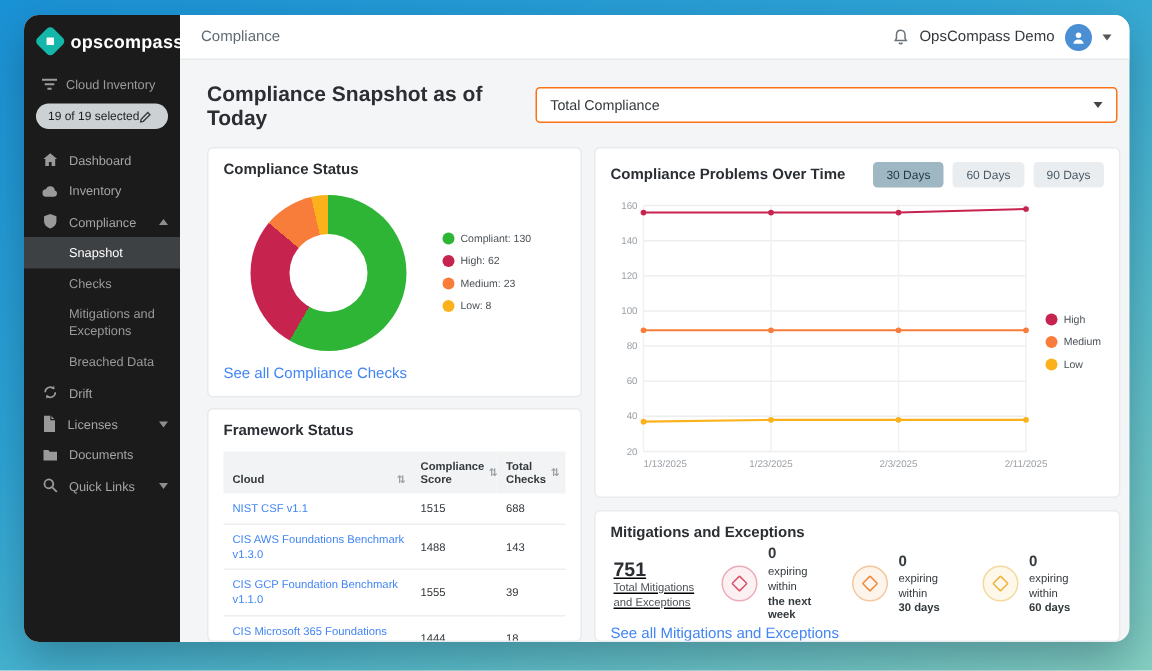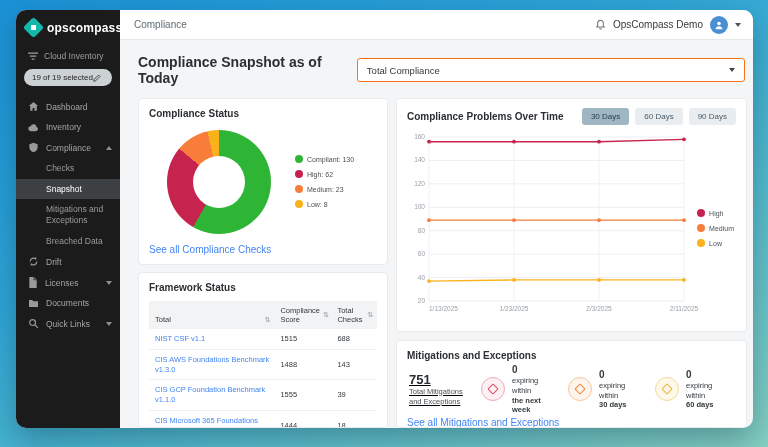--- a/index.html
+++ b/index.html
@@ -74,21 +74,21 @@
   .legend { list-style:none; margin-left:24px; display:flex; flex-direction:column; gap:7px; }
   .legend li { display:flex; align-items:center; gap:4px; font-size:7px; color:#4a5156; }
   .dot { width:8px; height:8px; border-radius:50%; flex:none; }
   .link { font-size:10px; color:#4285f4; cursor:pointer; text-decoration:none; }
   .card-status .link { margin-top:auto; }
 
   
   .card-framework { flex:1; overflow:hidden; min-height:0; }
   .card-framework h2 { margin-bottom:8px; }
   table { width:100%; border-collapse:collapse; font-size:7.5px; table-layout:fixed; }
-  th { background:#f1f3f4; text-align:left; color:#33393d; font-weight:normal;
+  th { background:#f1f3f4; text-align:left; color:#33393d; font-weight:bold;
     padding:5px 4px 5px 6px; vertical-align:bottom; cursor:pointer; }
   th .th-in { display:flex; align-items:flex-end; gap:3px; }
   th .th-label { flex:1; }
   .sort { color:#9aa0a6; font-size:7px; align-self:center; }
   td { padding:5px 4px 5px 6px; border-bottom:1px solid #eceef0; color:#33393d; vertical-align:middle; line-height:1.3; }
   td a { color:#4285f4; text-decoration:none; cursor:pointer; }
   .col-name { width:55%; } .col-score { width:25%; } .col-checks { width:20%; }
 
   
   .card-chart { height:234px; flex:none; display:flex; flex-direction:column; }
@@ -162,22 +162,22 @@
         <span class="lbl">Inventory</span>
       </div>
       <div class="mi">
         <svg class="ic" width="11" height="11" viewBox="0 0 12 12">
             <path d="M6 .8 10.5 2.4v3.4c0 2.8-1.9 4.5-4.5 5.4C3.4 10.3 1.5 8.6 1.5 5.8V2.4Z" fill="#9a9a9a"></path>
           </svg>
         <span class="lbl">Compliance</span>
         <span class="caret-up"></span>
       </div>
       <div class="submenu">
+        <div class="smi active">Snapshot</div>
         <div class="smi">Checks</div>
-        <div class="smi active">Snapshot</div>
         <div class="smi">Mitigations and Exceptions</div>
         <div class="smi">Breached Data</div>
       </div>
       <div class="mi">
         <svg class="ic" width="11" height="11" viewBox="0 0 12 12">
             <g fill="none" stroke="#9a9a9a" stroke-width="1.2">
               <path d="M2.3 6a3.7 3.7 0 0 1 6.4-2.5"></path>
               <path d="M9.7 6a3.7 3.7 0 0 1-6.4 2.5"></path>
             </g>
             <path d="M8.9 1.2 9 3.7 6.7 3.3Z" fill="#9a9a9a"></path>
@@ -272,21 +272,21 @@
             <table>
               <colgroup>
                   <col class="col-name">
                   <col class="col-score">
                   <col class="col-checks">
                 </colgroup>
               <thead>
                 <tr>
                   <th>
                       <span class="th-in">
-                        <span class="th-label">Total</span>
+                        <span class="th-label">Cloud</span>
                         <span class="sort">⇅</span>
                       </span>
                     </th>
                   <th>
                       <span class="th-in">
                         <span class="th-label">Compliance Score</span>
                         <span class="sort">⇅</span>
                       </span>
                     </th>
                   <th>

